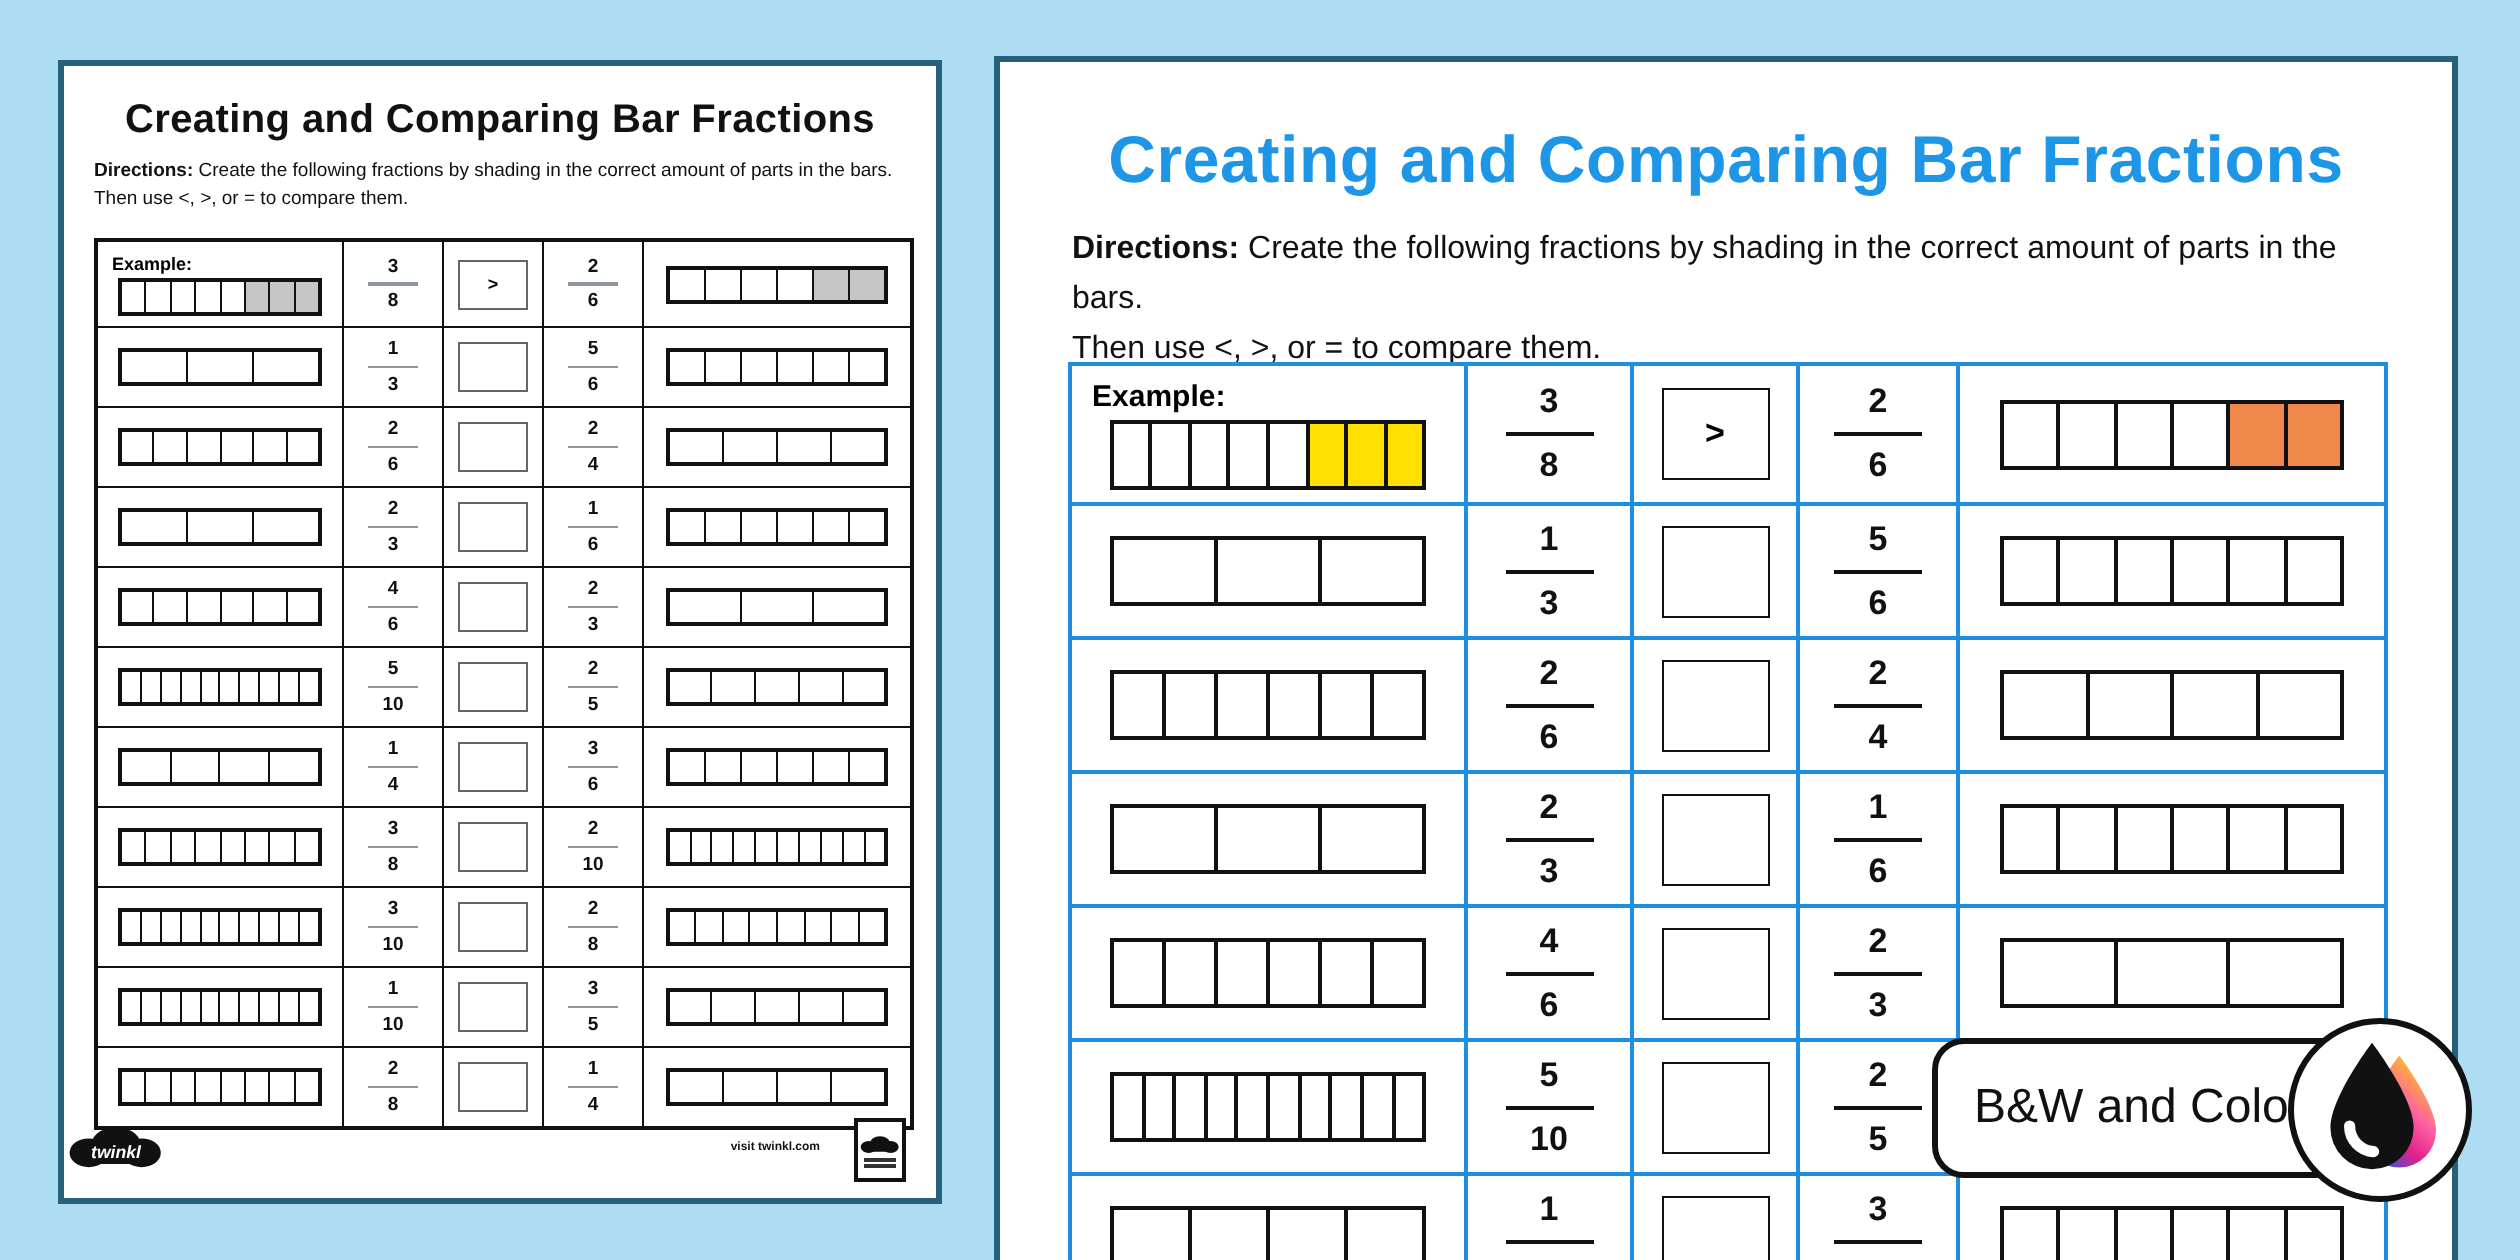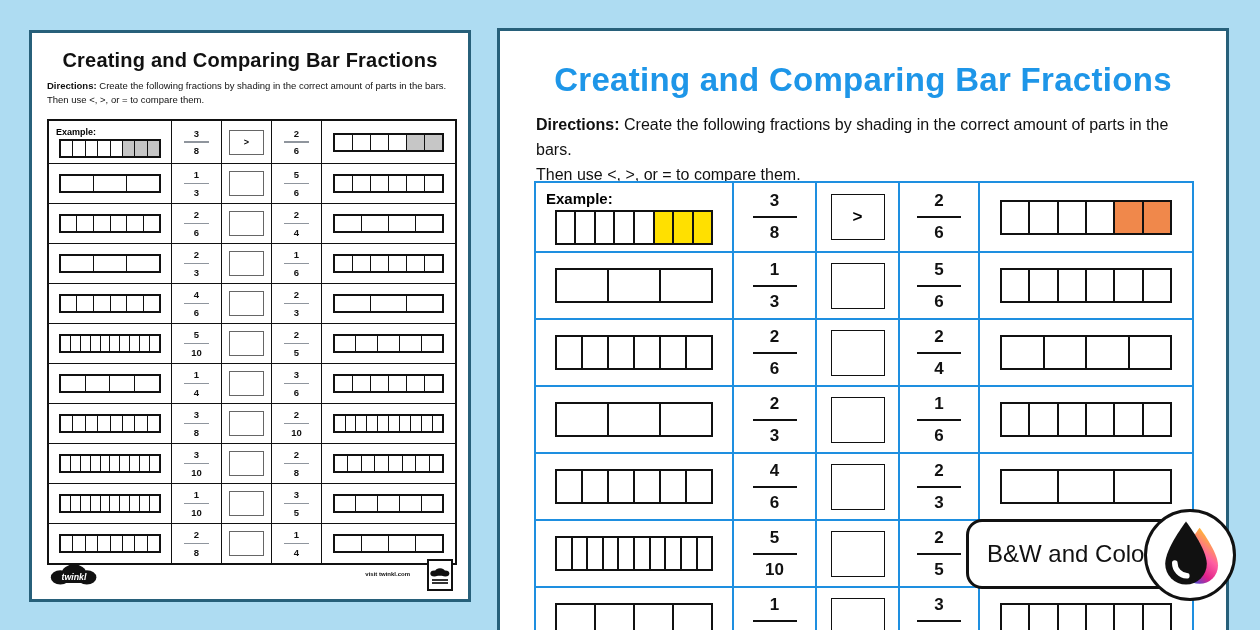--- a/index.html
+++ b/index.html
@@ -64,21 +64,21 @@
   .bw-table .seg { flex: 1; border-right: 1.8px solid #111; }
   .bw-table .seg:last-child { border-right: none; }
   .bw-table .frac { display: flex; flex-direction: column; align-items: center; font-size: 9.5px; font-weight: bold; color: #111; }
   .bw-table .frac .fline { width: 25px; height: 1.5px; background: #8f959d; margin: 2.5px 0; }
   .bw-table .cmp-box {
     width: 33px; height: 23px;
     border: 1.2px solid #666;
     display: flex; align-items: center; justify-content: center;
     font-size: 9px; font-weight: bold; background: #fff;
   }
-  .bw-footer-logo { position: absolute; left: 18px; bottom: 8px; }
+  .bw-footer-logo { position: absolute; left: 2px; bottom: 8px; }
   .bw-visit { position: absolute; right: 58px; bottom: 22px; font-size: 6px; font-weight: bold; color: #111; }
   .bw-quality-badge {
     position: absolute; right: 15px; bottom: 8px;
     width: 26px; height: 32px;
     border: 2px solid #111; box-sizing: border-box;
     display: flex; flex-direction: column; align-items: center; justify-content: center;
     background: #fff;
   }
   .bw-quality-badge .mini-line { width: 16px; height: 1.5px; background: #333; margin-top: 1.5px; }
 

